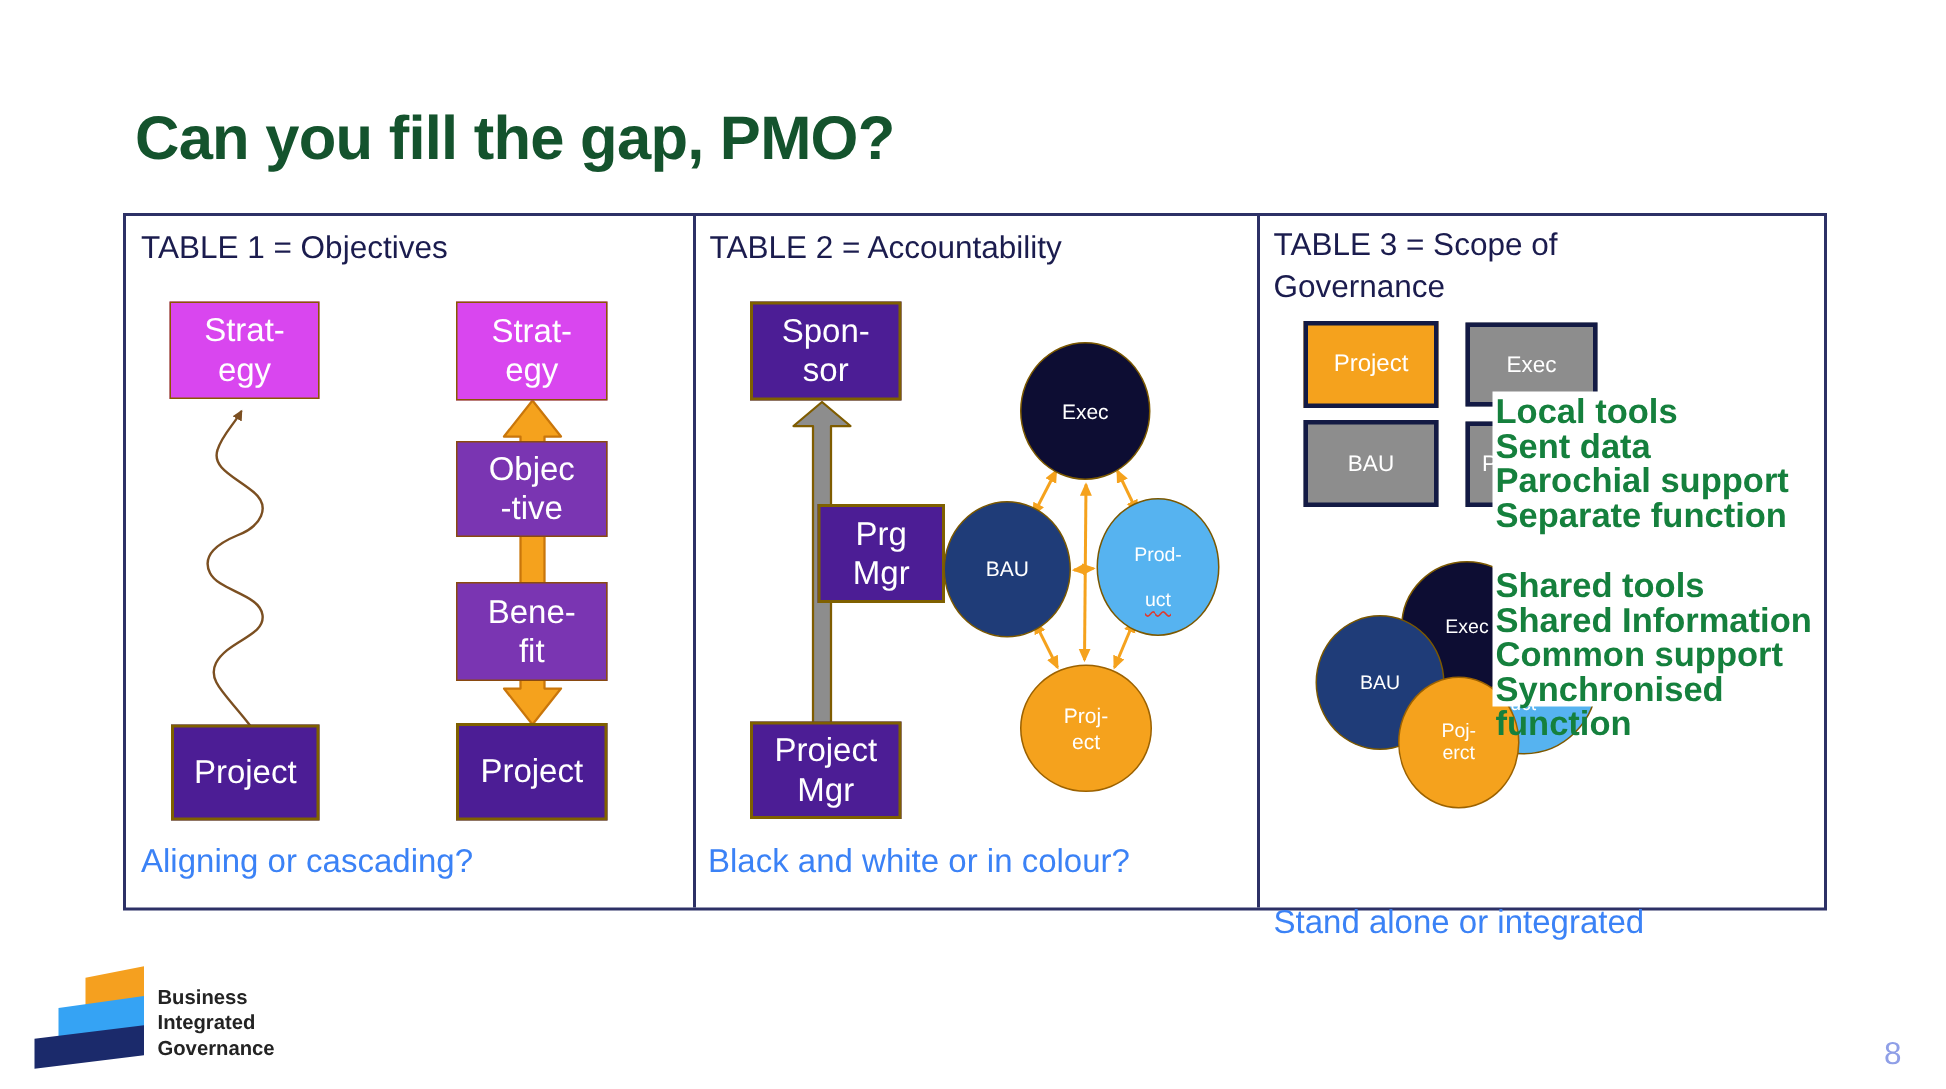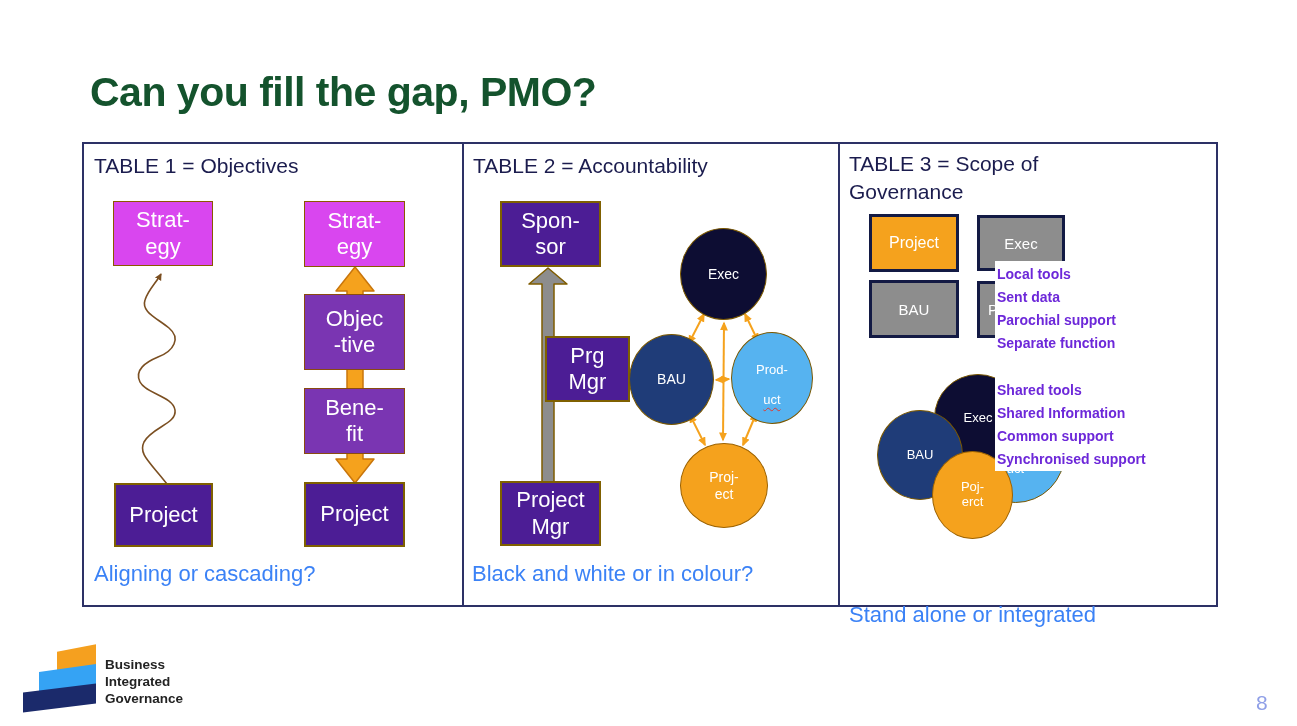--- a/index.html
+++ b/index.html
@@ -34,22 +34,22 @@
   .g-orange{background:#F5A21D;}
   .g-gray{background:#8D8D8D;}
 
   .circle{position:absolute;border-radius:50%;display:flex;align-items:center;
           justify-content:center;text-align:center;color:#fff;white-space:pre-line;
           box-sizing:border-box;border:1px solid #7B5800;font-size:14px;line-height:1.15;}
 
   .svg-layer{position:absolute;left:0;top:0;z-index:0;}
   .above{z-index:2;}
 
-  .note{position:absolute;background:#ffffff;color:#6d28d9;font-weight:bold;
-        font-size:14px;line-height:23px;padding:2px 6px 2px 2px;z-index:6;}
+  .note{position:absolute;background:#ffffff;color:#15803d;font-weight:bold;
+        font-size:23px;line-height:23px;padding:2px 6px 2px 2px;z-index:6;}
 
   .squiggle-red{text-decoration:underline wavy #E0392E 1px;text-underline-offset:3px;
                 text-decoration-skip-ink:none;}
 
   .stripe{position:absolute;}
   .stripe-orange{left:57px;top:648px;width:39px;height:23px;background:#F5A01F;transform:skewY(-11deg);}
   .stripe-blue{left:39px;top:668px;width:57px;height:24px;background:#35A3F4;transform:skewY(-8deg);}
   .stripe-navy{left:23px;top:688px;width:73px;height:20px;background:#1B2A6B;transform:skewY(-7deg);}
   .logo-text{position:absolute;left:105px;top:656px;font-size:13.5px;font-weight:bold;
              color:#232323;line-height:17px;}
@@ -79,21 +79,21 @@
       </svg>
 
       <div class="panel-header">TABLE 1 = Objectives</div>
 
       <div class="box navy-box above" style="left:29px;top:57px;width:100px;height:65px;">Strat-
 egy</div>
       <div class="box gray-box above" style="left:30px;top:339px;width:99px;height:64px;">Project</div>
 
       <div class="box navy-box above" style="left:220px;top:57px;width:101px;height:66px;">Strat-
 egy</div>
-      <div class="box purple-box above" style="left:220px;top:150px;width:101px;height:76px;">Objec
+      <div class="box purple-box above" style="left:220px;top:150px;width:101px;height:64px;">Objec
 -tive</div>
       <div class="box purple-box above" style="left:220px;top:244px;width:101px;height:66px;">Bene-
 fit</div>
       <div class="box gray-box above" style="left:220px;top:338px;width:101px;height:65px;">Project</div>
 
       <div class="caption">Aligning or cascading?</div>
     </div>
 
     <div class="panel panel2">
       <svg class="svg-layer" width="374" height="461">
@@ -154,21 +154,21 @@
       <div class="note" style="left:155px;top:117px;width:212px;height:94px;">
         <div>Local tools</div>
         <div>Sent data</div>
         <div>Parochial support</div>
         <div>Separate function</div>
       </div>
       <div class="note" style="left:155px;top:233px;width:212px;height:90px;">
         <div>Shared tools</div>
         <div>Shared Information</div>
         <div>Common support</div>
-        <div>Synchronised support</div>
+        <div>Synchronised function</div>
       </div>
 
       <div class="caption" style="left:9px;margin-top:41px;">Stand alone or integrated</div>
     </div>
   </div>
 
   <div>
     <div class="stripe stripe-orange"></div>
     <div class="stripe stripe-blue"></div>
     <div class="stripe stripe-navy"></div>

